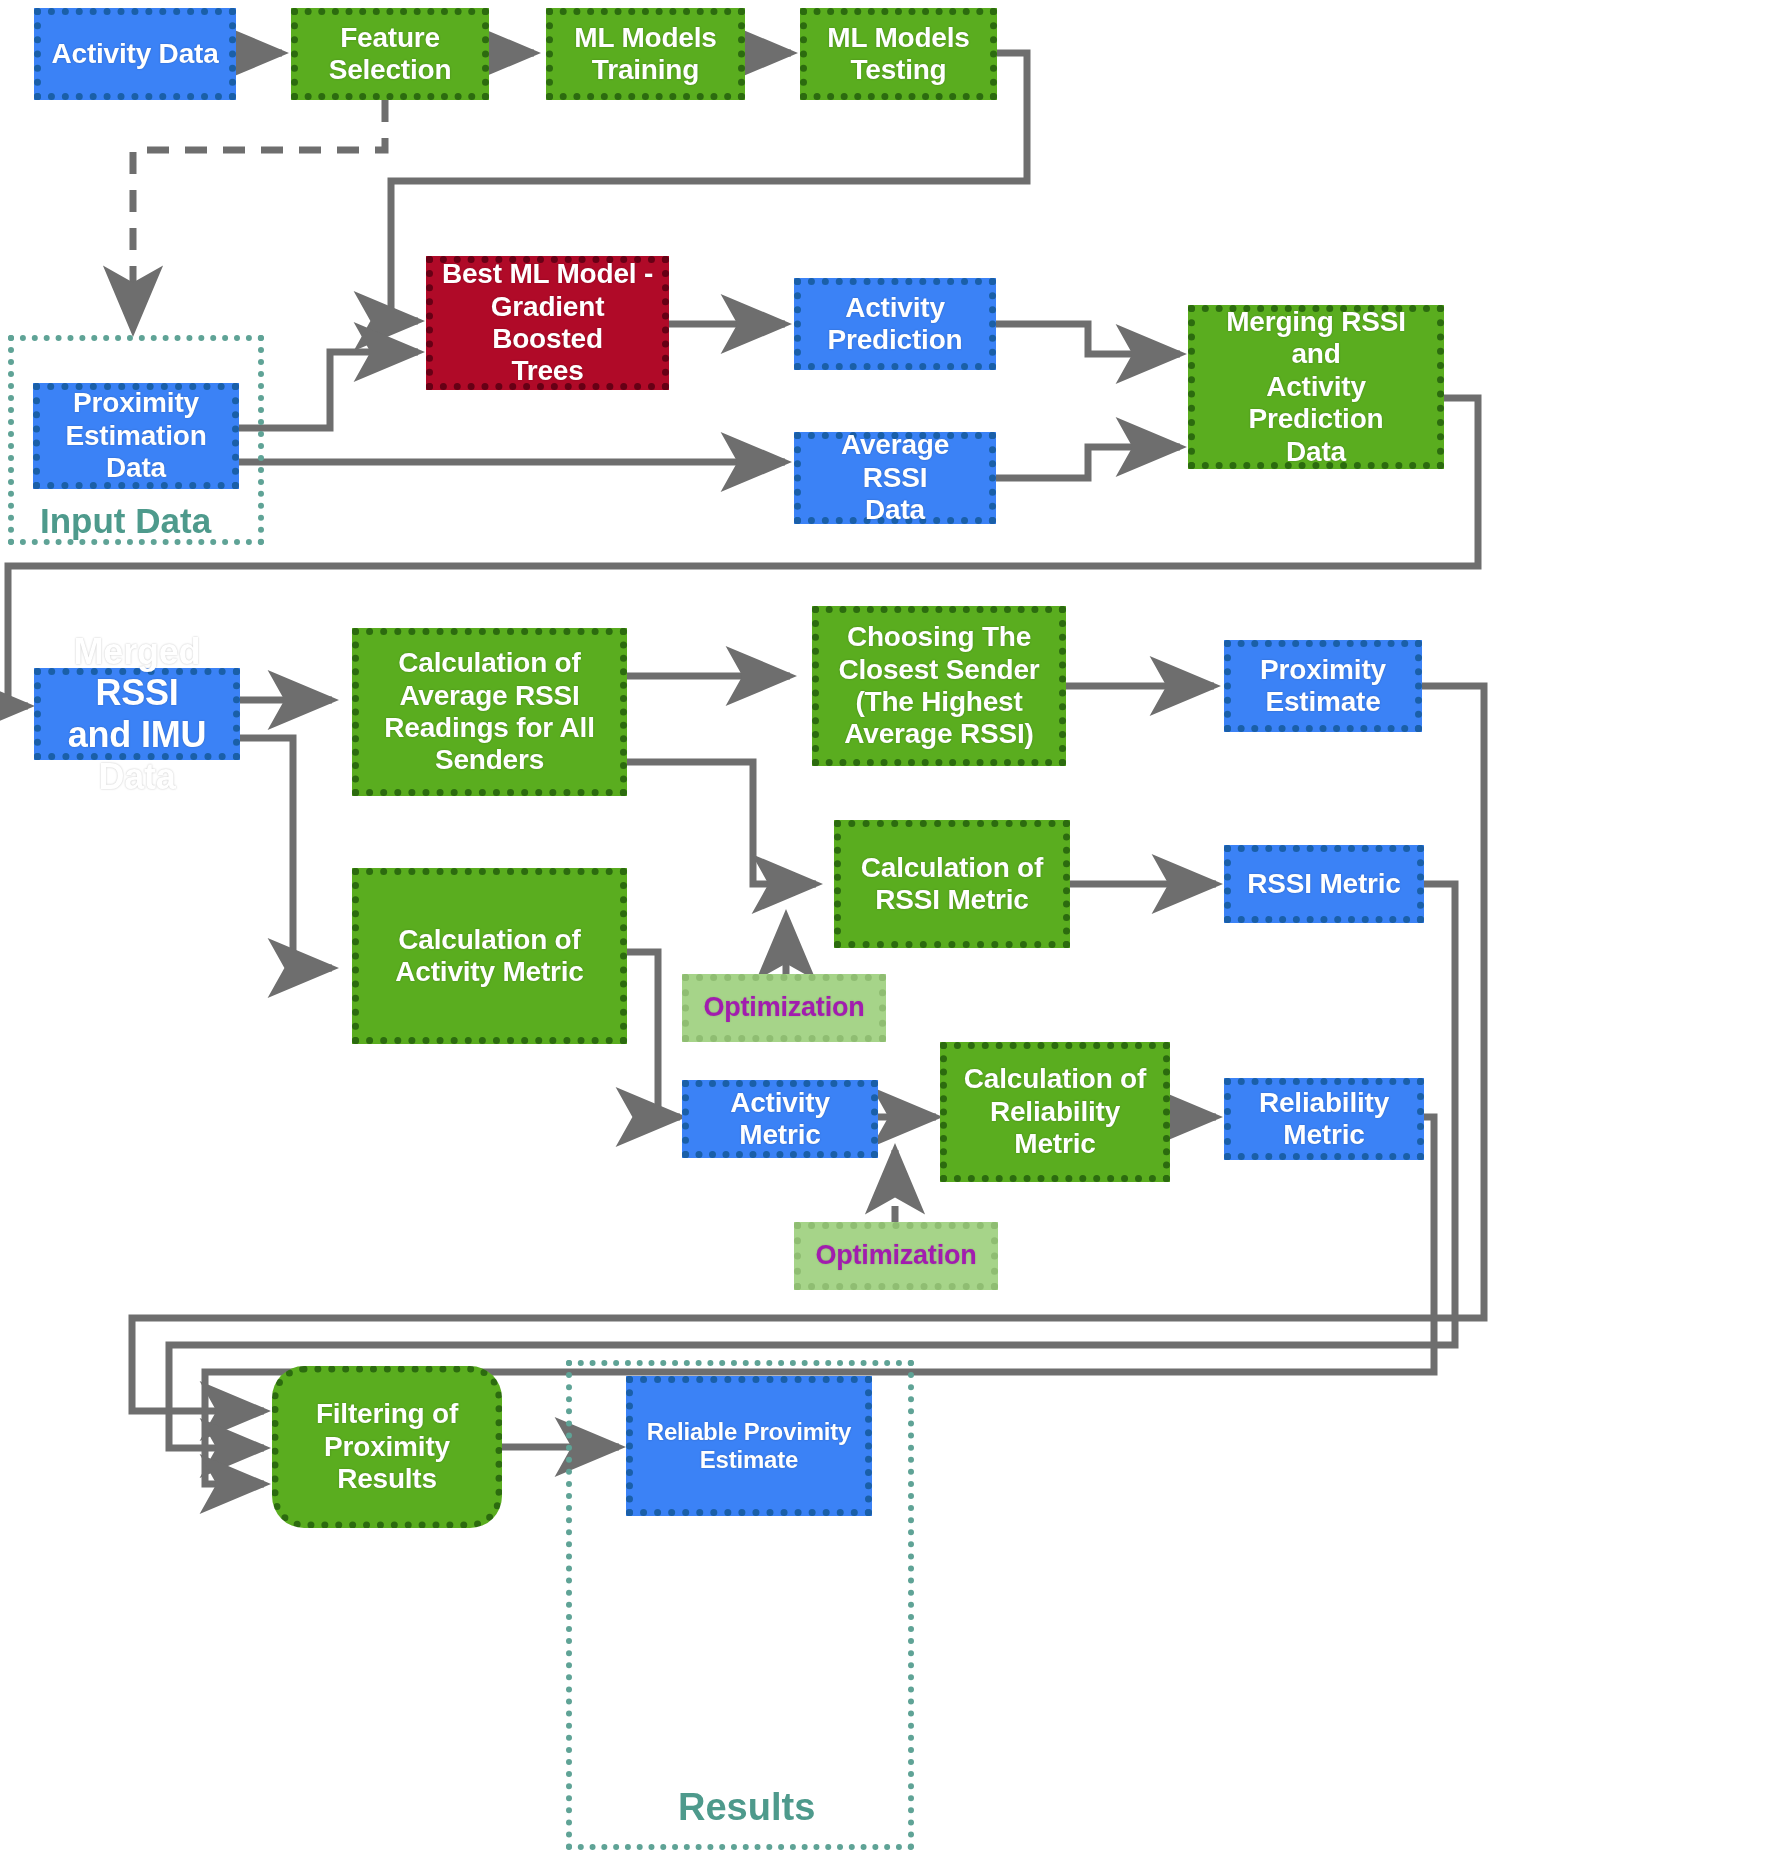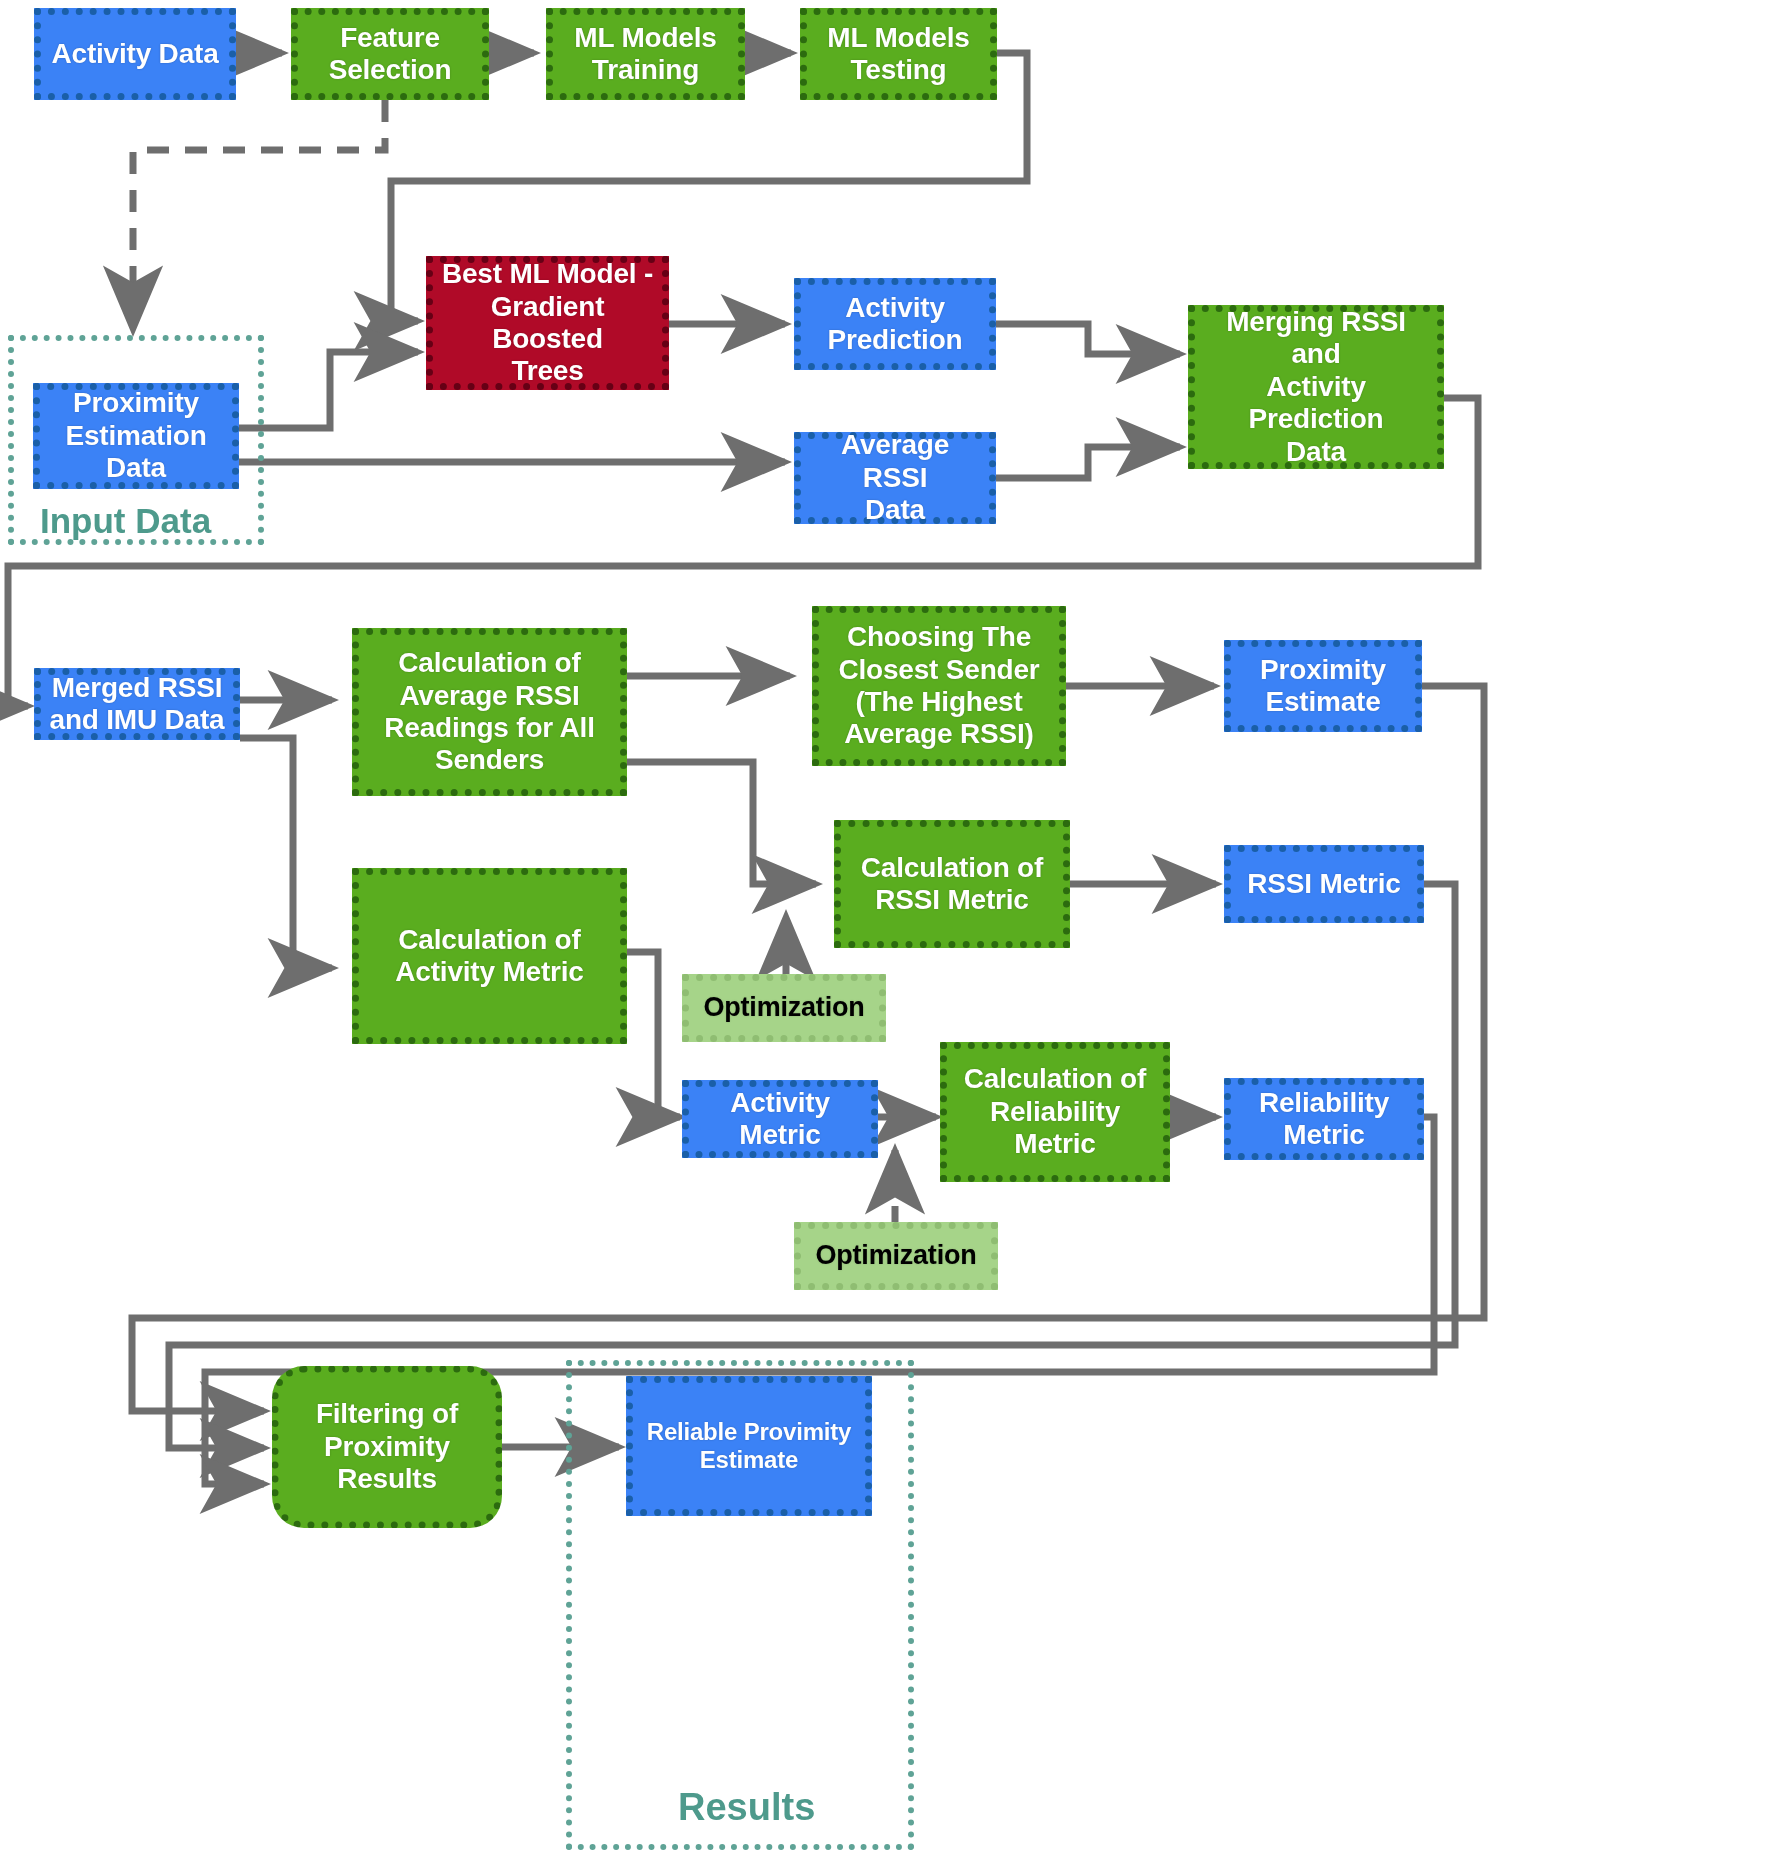--- a/index.html
+++ b/index.html
@@ -15,21 +15,21 @@
         align-items:center;justify-content:center;text-align:center;
         color:#ffffff;font-weight:700;line-height:1.16;
         letter-spacing:-0.2px;
         text-shadow:0 0 2px rgba(0,0,0,.25);
         z-index:5;}
   .node span{display:block;padding:0 6px;}
 
   .blue  {background:#3b82f6; border:7px dotted #1a5fa8;}
   .green {background:#5aad1f; border:7px dotted #2c6b0f;}
   .red   {background:#b00a28; border:7px dotted #660015;}
-  .lgreen{background:#a6d489; border:7px dotted #8fbd72; color:#000000;
+  .lgreen{background:#a6d489; border:7px dotted #8fbd72; color:#a21caf;
           text-shadow:0 0 2px rgba(0,0,0,.18);}
 
   
   .group{position:absolute;box-sizing:border-box;
          border:6px dotted #5fa396;background:transparent;z-index:1;}
   .group-label{position:absolute;color:#4e9a8c;font-weight:700;
                z-index:4;white-space:nowrap;margin-top:6px;}
 </style>
 </head>
 <body>
@@ -131,21 +131,21 @@
   </div>
 
   <div class="node blue" style="left:794px;top:432px;width:202px;height:92px;font-size:28px;">
     <span>Average RSSI<br>Data</span>
   </div>
 
   <div class="node green" style="left:1188px;top:305px;width:256px;height:164px;font-size:28px;">
     <span>Merging RSSI and<br>Activity Prediction<br>Data</span>
   </div>
 
-  <div class="node blue" style="left:34px;top:668px;width:206px;height:72px;font-size:28px;">
+  <div class="node blue" style="left:34px;top:668px;width:206px;height:92px;font-size:36px;">
     <span>Merged RSSI<br>and IMU Data</span>
   </div>
 
   <div class="node green" style="left:352px;top:628px;width:275px;height:168px;font-size:28px;">
     <span>Calculation of<br>Average RSSI<br>Readings for All<br>Senders</span>
   </div>
 
   <div class="node green" style="left:812px;top:606px;width:254px;height:160px;font-size:28px;">
     <span>Choosing The<br>Closest Sender<br>(The Highest<br>Average RSSI)</span>
   </div>

